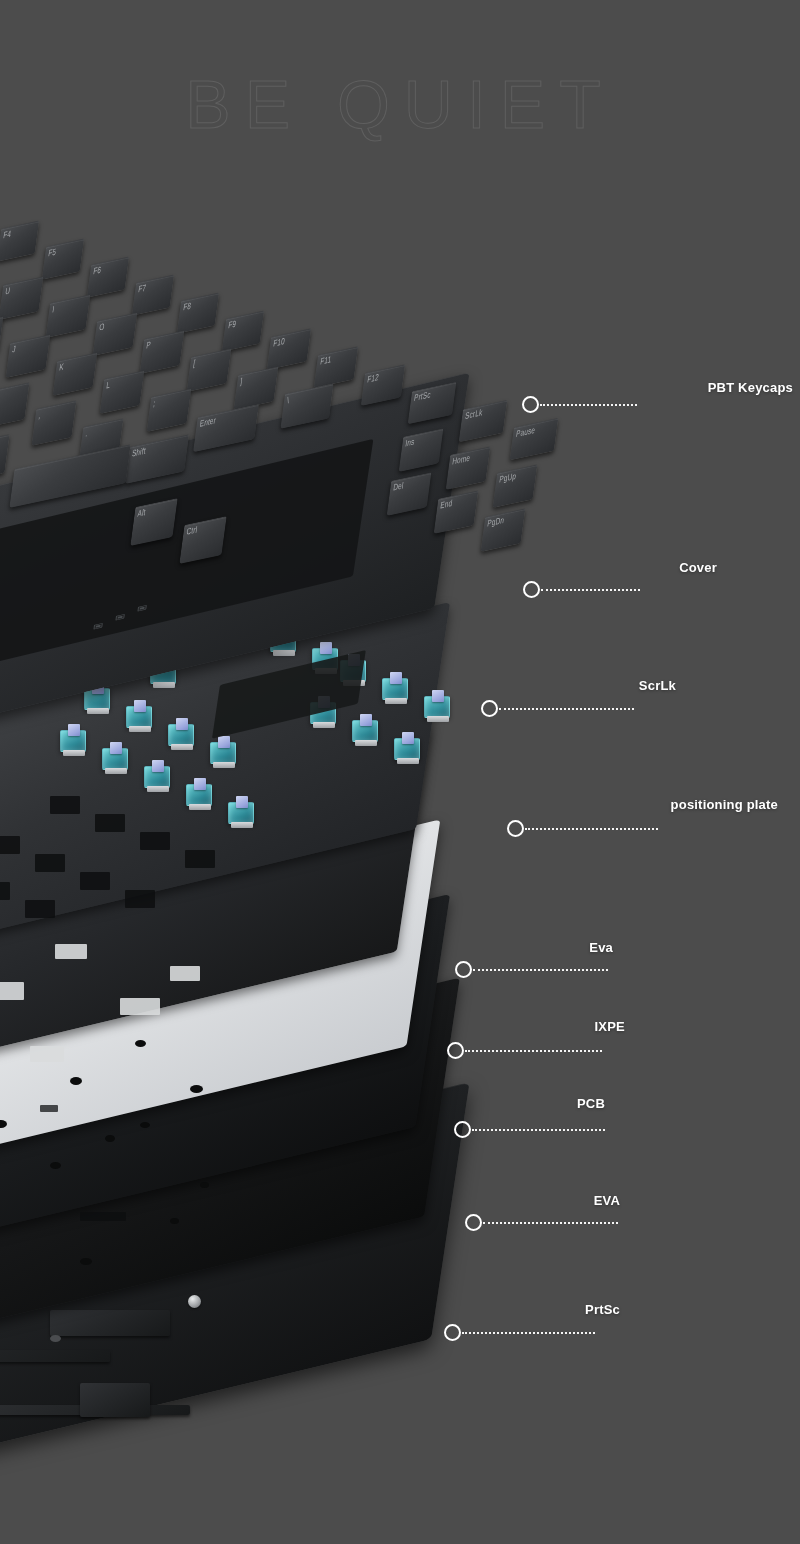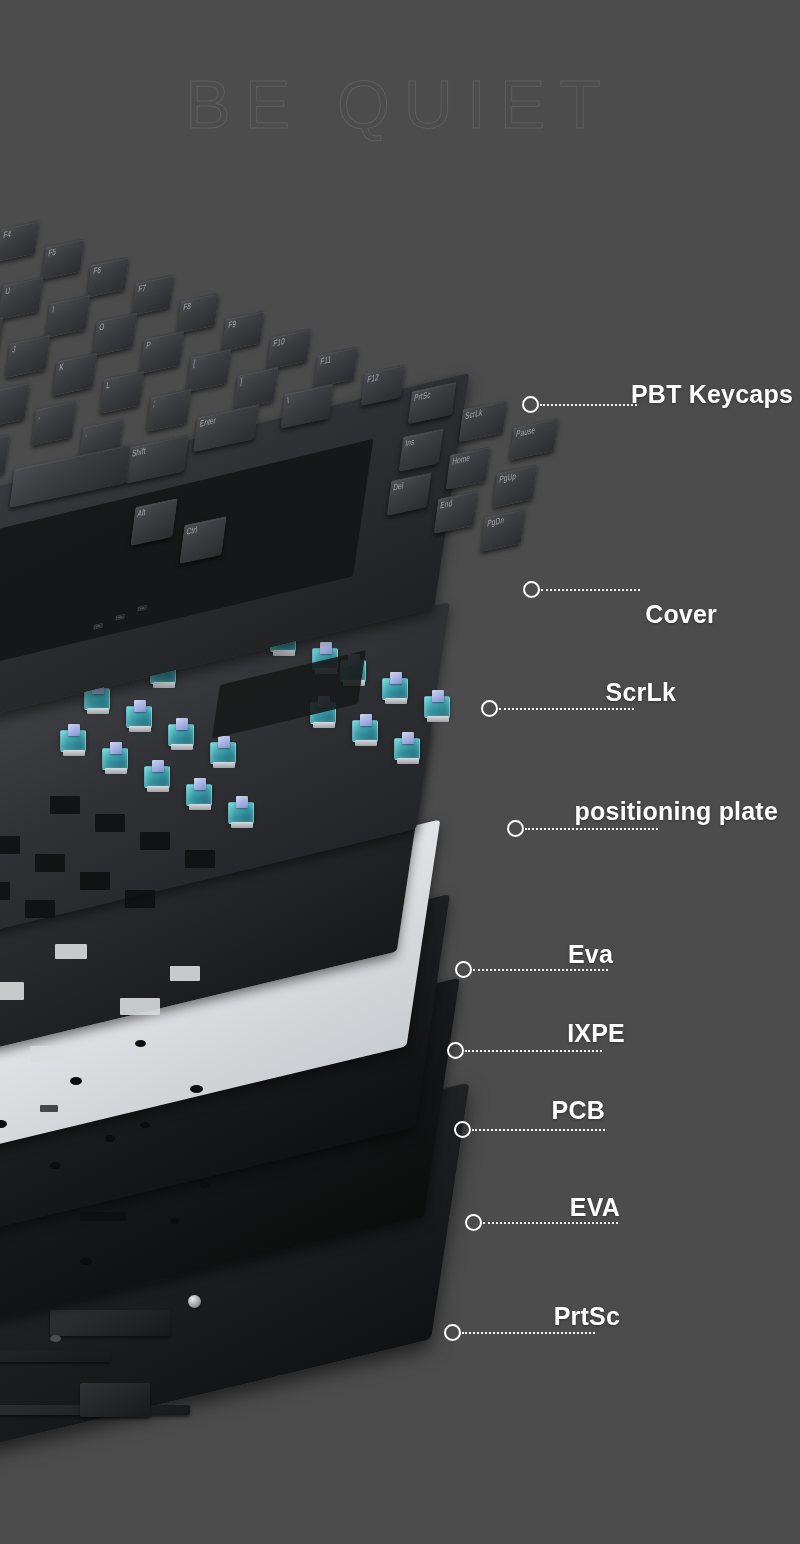--- a/index.html
+++ b/index.html
@@ -170,21 +170,21 @@
   }
   .leader {
     position: absolute;
     height: 0;
     border-top: 2px dotted #ffffff;
     opacity: .95;
   }
   .callout-label {
     position: absolute;
     color: #ffffff;
-    font-size: 25px;
+    font-size: 13px;
     font-weight: 700;
     white-space: nowrap;
     letter-spacing: .2px;
     text-shadow: 0 1px 3px rgba(0,0,0,.35);
   }
 </style>
 </head>
 <body>
 
 <div id="stage">
@@ -449,21 +449,21 @@
 
   <div id="callouts">
       <div class="callout">
         <div class="marker" style="left: 530px; top: 404px;"></div>
         <div class="leader" style="left: 540px; top: 404px; width: 97px;"></div>
         <div class="callout-label" style="top: 380px; left: 0px; width: 793px; text-align: right;">PBT Keycaps</div>
       </div>
       <div class="callout">
         <div class="marker" style="left: 531px; top: 589px;"></div>
         <div class="leader" style="left: 541px; top: 589px; width: 99px;"></div>
-        <div class="callout-label" style="top: 560px; left: 0px; width: 717px; text-align: right; margin-top: 40px;">Cover</div>
+        <div class="callout-label" style="top: 560px; left: 0px; width: 717px; text-align: right;">Cover</div>
       </div>
       <div class="callout">
         <div class="marker" style="left: 489px; top: 708px;"></div>
         <div class="leader" style="left: 499px; top: 708px; width: 135px;"></div>
         <div class="callout-label" style="top: 678px; left: 0px; width: 676px; text-align: right;">ScrLk</div>
       </div>
       <div class="callout">
         <div class="marker" style="left: 515px; top: 828px;"></div>
         <div class="leader" style="left: 525px; top: 828px; width: 133px;"></div>
         <div class="callout-label" style="top: 797px; left: 0px; width: 778px; text-align: right;">positioning plate</div>

